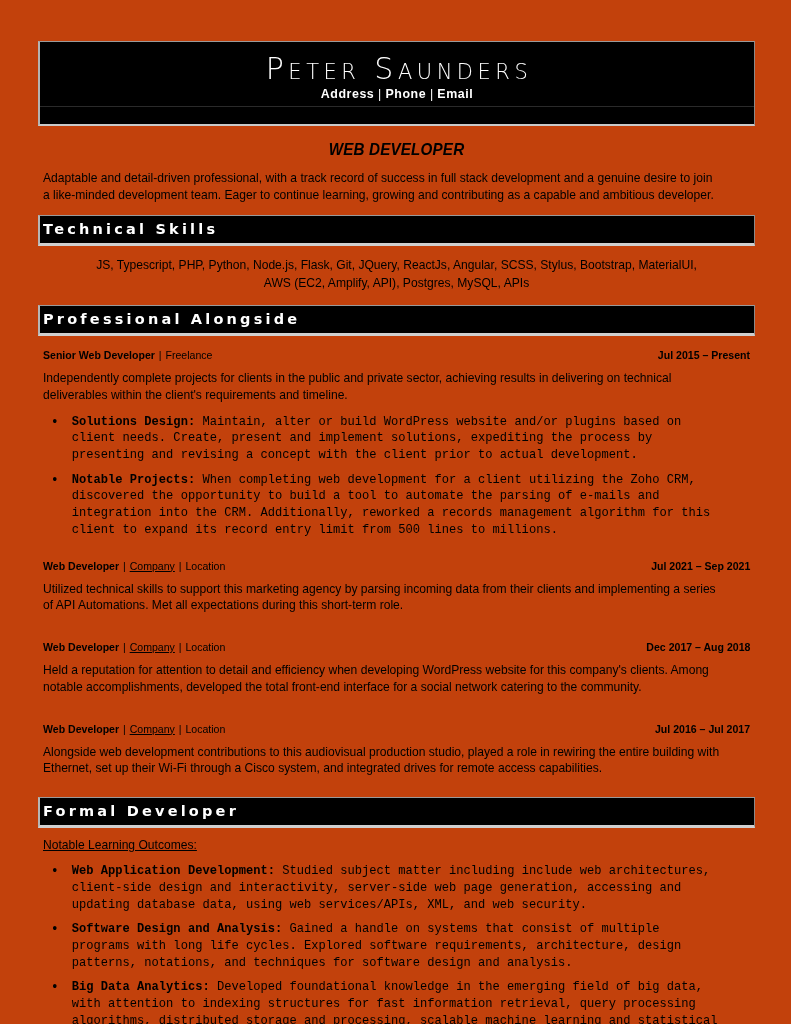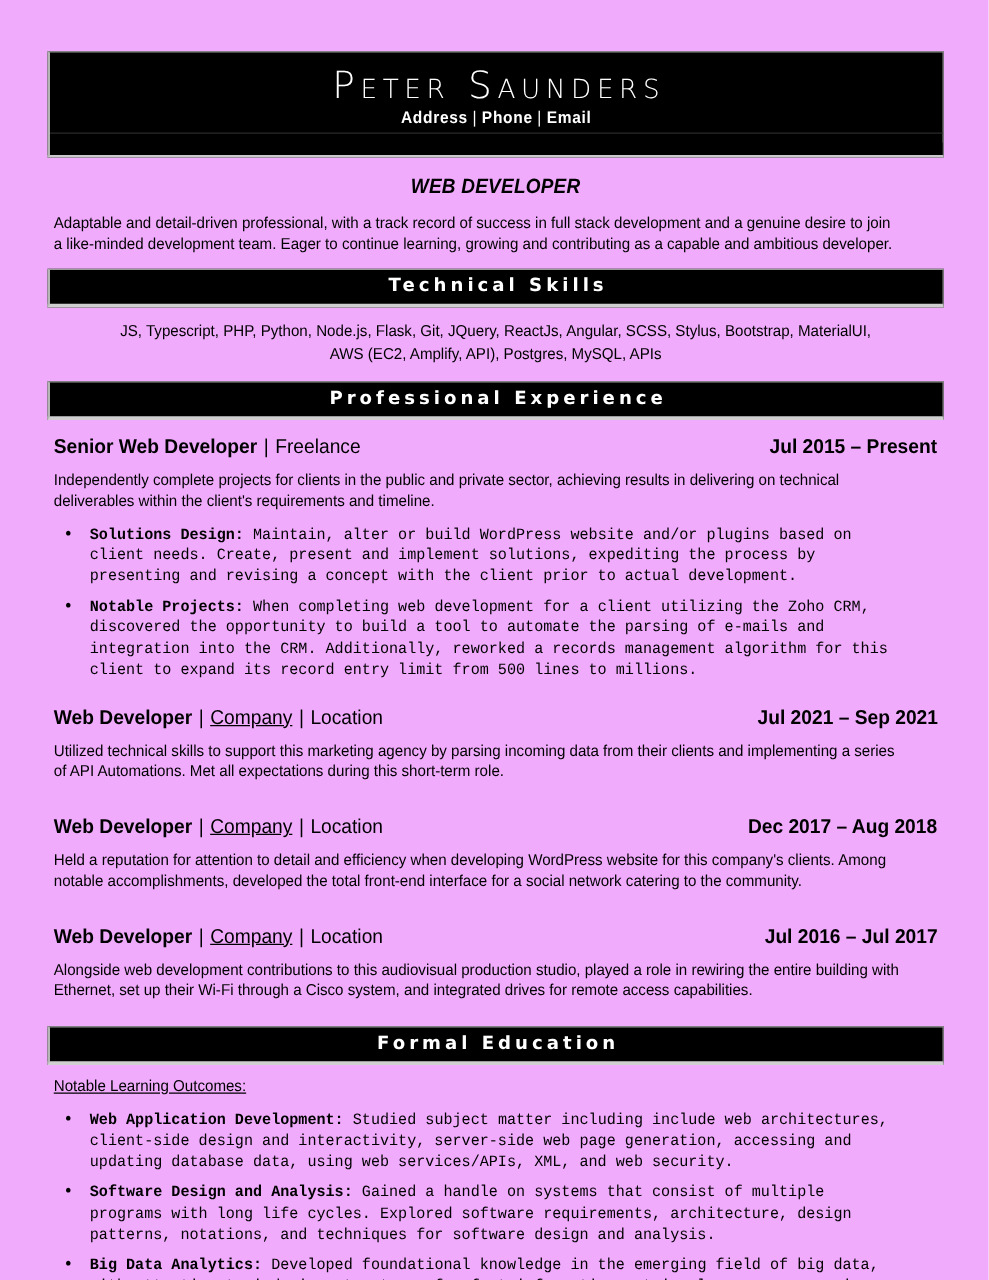--- a/index.html
+++ b/index.html
@@ -13,21 +13,21 @@
     height: 1024px;
     font-family: "Liberation Sans", sans-serif;
     color: #000000;
     overflow: hidden;
   }
 
   .page {
     position: relative;
     width: 791px;
     height: 1024px;
-    background: #f0abfc;
+    background: #c2410c;
     padding: 41px 36px 0 38px;
   }
 
   
   .header-block {
     background: #000000;
     border-left: 2px solid #b3b3b3;
     border-top: 1px solid #9a9a9a;
     border-right: 1px solid #8a8a8a;
     border-bottom: 2px solid #c9c9c9;
@@ -92,21 +92,20 @@
     transform-origin: left center;
   }
 
   
   .section-bar {
     background: #000000;
     border-left: 2px solid #b5b5b5;
     border-top: 1px solid #9a9a9a;
     border-right: 1px solid #8a8a8a;
     border-bottom: 3px solid #cfcfcf;
-    text-align: center;
     padding: 4px 0 5px 0;
     margin: 0 0 0 0;
   }
   .section-bar .section-title {
     color: #ffffff;
     font-family: "DejaVu Sans", sans-serif;
     font-size: 14.5px;
     font-weight: bold;
     letter-spacing: 3.2px;
     line-height: 1.1;
@@ -121,21 +120,21 @@
     line-height: 1.42;
     margin: 11px 30px 12px 30px;
     transform: scaleX(0.96);
   }
 
   
   .entry-head {
     display: flex;
     justify-content: space-between;
     align-items: center;
-    font-size: 16px;
+    font-size: 11px;
     margin: 13px 5px 0 5px;
   }
   .entry-head .left {
     transform: scaleX(0.96);
     transform-origin: left center;
     white-space: nowrap;
   }
   .entry-head .right {
     font-weight: bold;
     white-space: nowrap;
@@ -214,21 +213,21 @@
 
   <div class="section-bar">
     <span class="section-title">Technical Skills</span>
   </div>
   <div class="skills">
     <div>JS, Typescript, PHP, Python, Node.js, Flask, Git, JQuery, ReactJs, Angular, SCSS, Stylus, Bootstrap, MaterialUI,</div>
     <div>AWS (EC2, Amplify, API), Postgres, MySQL, APIs</div>
   </div>
 
   <div class="section-bar">
-    <span class="section-title">Professional Experience</span>
+    <span class="section-title">Professional Alongside</span>
   </div>
 
   <div>
     <div class="entry-head">
       <div class="left">
         <span class="role">Senior Web Developer</span><span class="pipe">&nbsp;|&nbsp;</span><span>Freelance</span>
       </div>
       <div class="right">Jul 2015 – Present</div>
     </div>
     <div class="entry-desc">Independently complete projects for clients in the public and private sector, achieving results in delivering on technical deliverables within the client's requirements and timeline.</div>
@@ -276,21 +275,21 @@
         <span class="role">Web Developer</span><span class="pipe">&nbsp;|&nbsp;</span><span class="company-underline">Company</span><span class="pipe">&nbsp;|&nbsp;</span><span>Location</span>
       </div>
       <div class="right">Jul 2016 – Jul 2017</div>
     </div>
     <div class="entry-desc">Alongside web development contributions to this audiovisual production studio, played a role in rewiring the entire building with Ethernet, set up their Wi-Fi through a Cisco system, and integrated drives for remote access capabilities.</div>
   </div>
 
   <div class="gap-l"></div>
 
   <div class="section-bar">
-    <span class="section-title">Formal Education</span>
+    <span class="section-title">Formal Developer</span>
   </div>
 
   <div>
     <div class="notable-label">Notable Learning Outcomes:</div>
     <ul class="bullets">
       <li>
         <span class="bullet-label">Web Application Development:</span>
         <span>Studied subject matter including include web architectures, client-side design and interactivity, server-side web page generation, accessing and updating database data, using web services/APIs, XML, and web security.</span>
       </li>
       <li>

